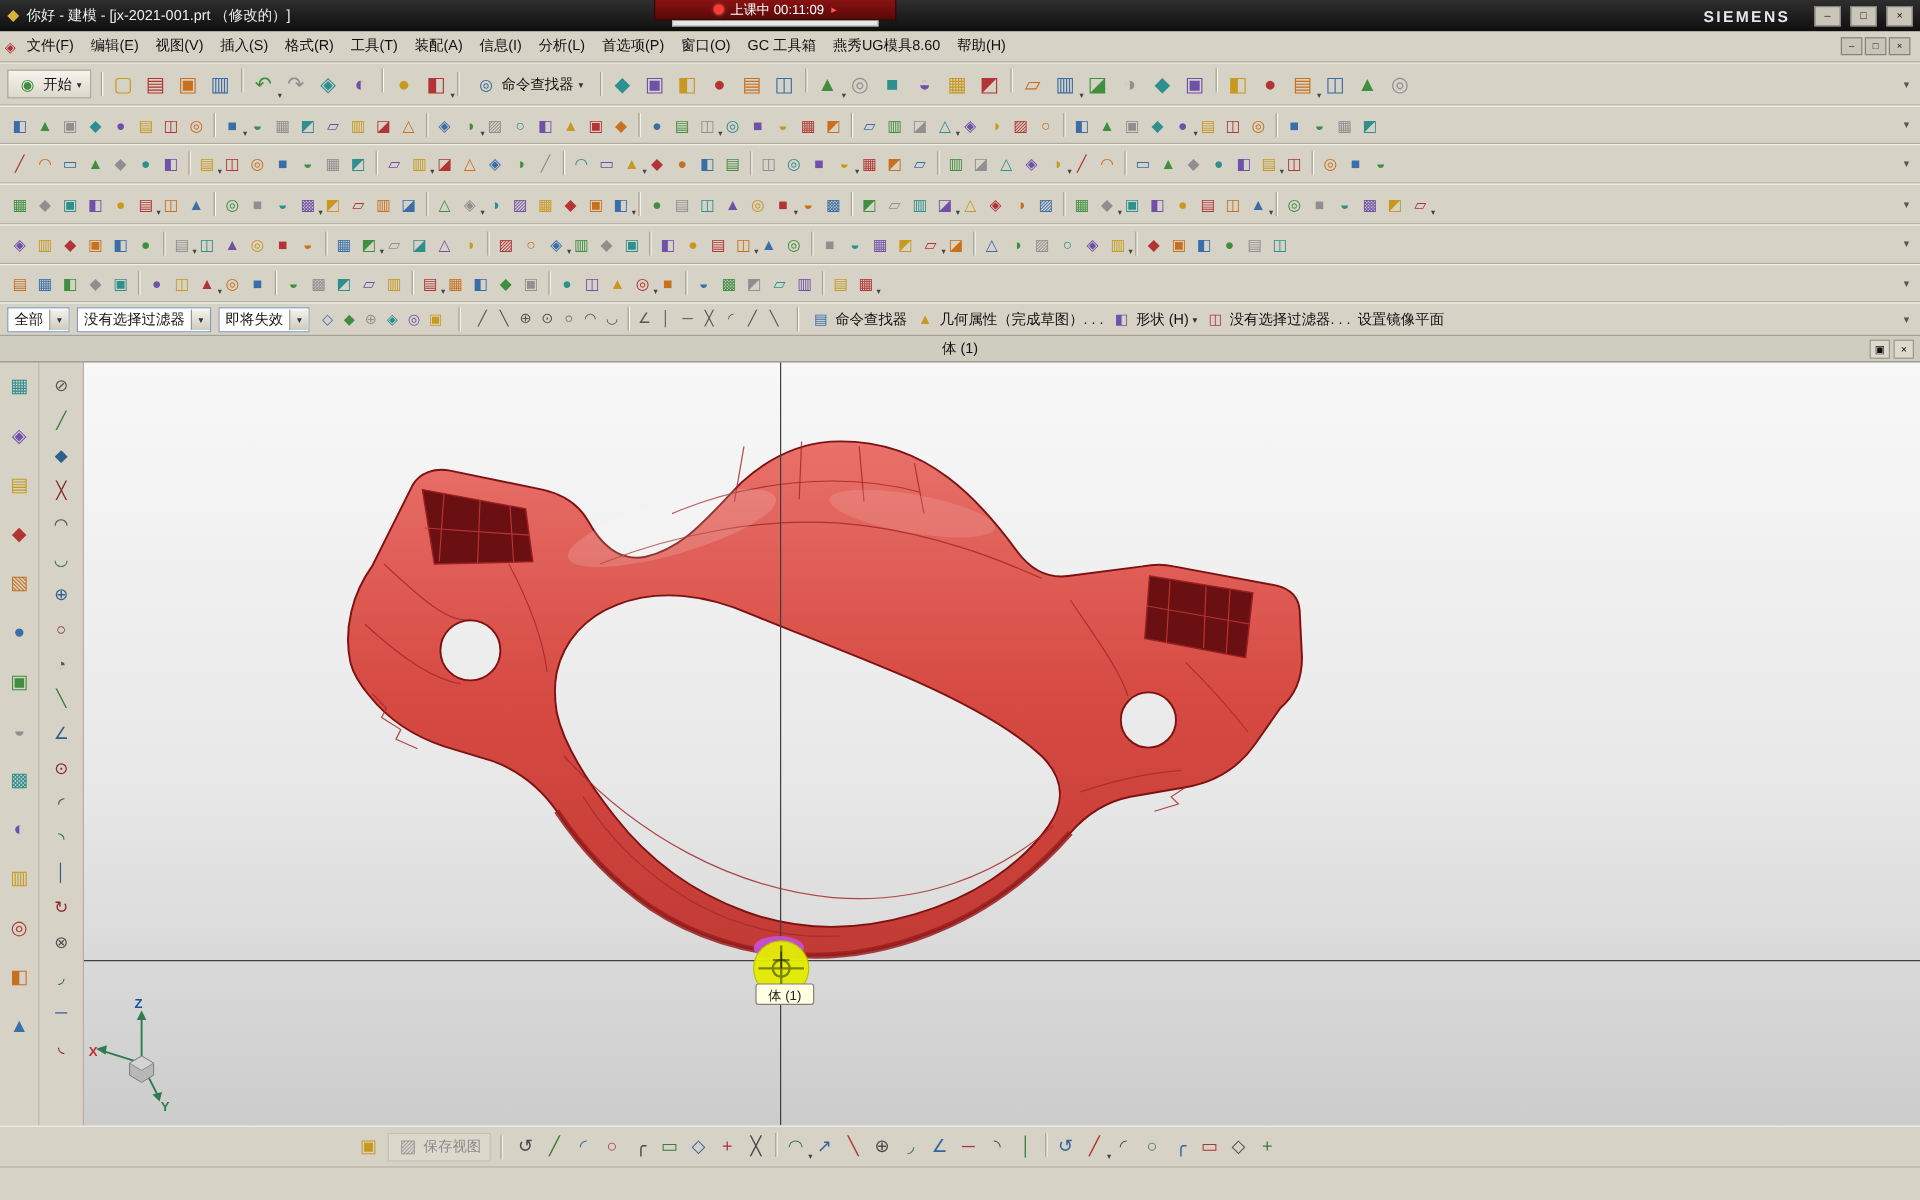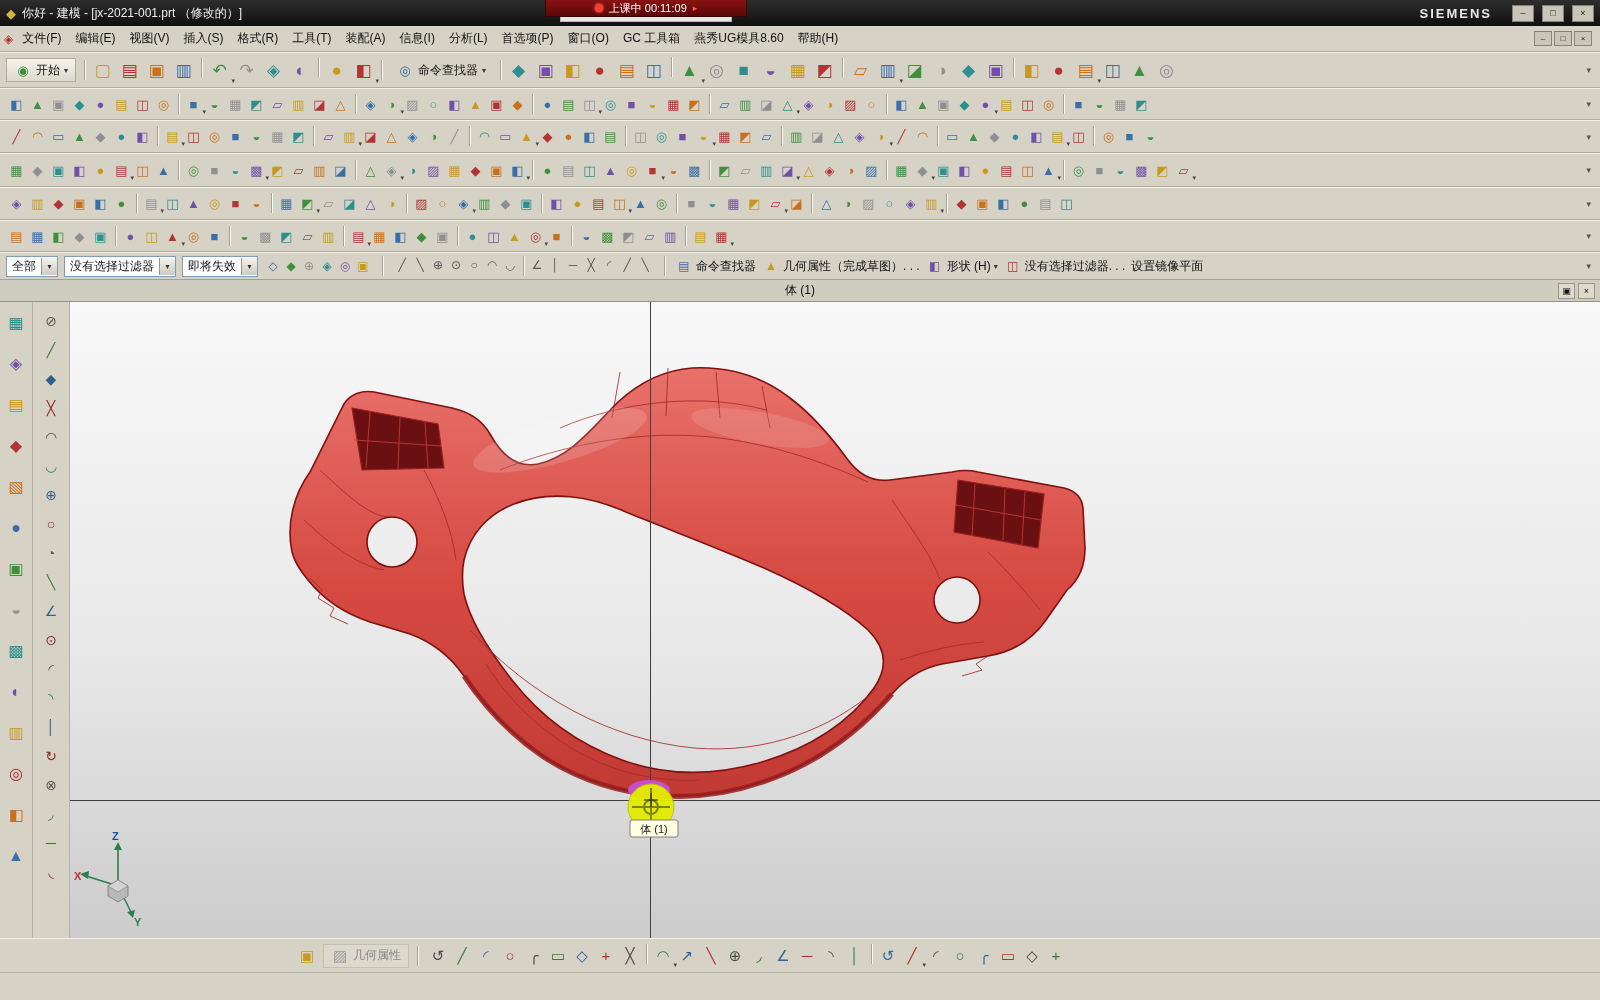--- a/index.html
+++ b/index.html
@@ -672,21 +672,21 @@
         <text x="112" y="840" font-size="11" font-weight="bold" fill="#1f4fa0">Z</text>
         <text x="134" y="926" font-size="11" font-weight="bold" fill="#2e7d4f">Y</text>
       </g>
     </svg>
   </div>
 
   <div class="bottombar">
     <span class="ticon" style="color:#c79a1f">▣</span>
     <span class="finish-btn">
       <span class="ticon" style="color:#9a9a9a;width:18px;height:18px">▨</span>
-      <span>几何属性</span>
+      <span>保存视图</span>
     </span>
     <span class="tsep"></span>
     <span class="igroup">
         <span class="ticon" style="color: rgb(74, 74, 74);">↺</span>
         <span class="ticon" style="color: rgb(58, 122, 58);">╱</span>
         <span class="ticon" style="color: rgb(51, 102, 154);">◜</span>
         <span class="ticon" style="color: rgb(176, 52, 52);">○</span>
         <span class="ticon" style="color: rgb(74, 74, 74);">╭</span>
         <span class="ticon" style="color: rgb(58, 122, 58);">▭</span>
         <span class="ticon" style="color: rgb(51, 102, 154);">◇</span>

